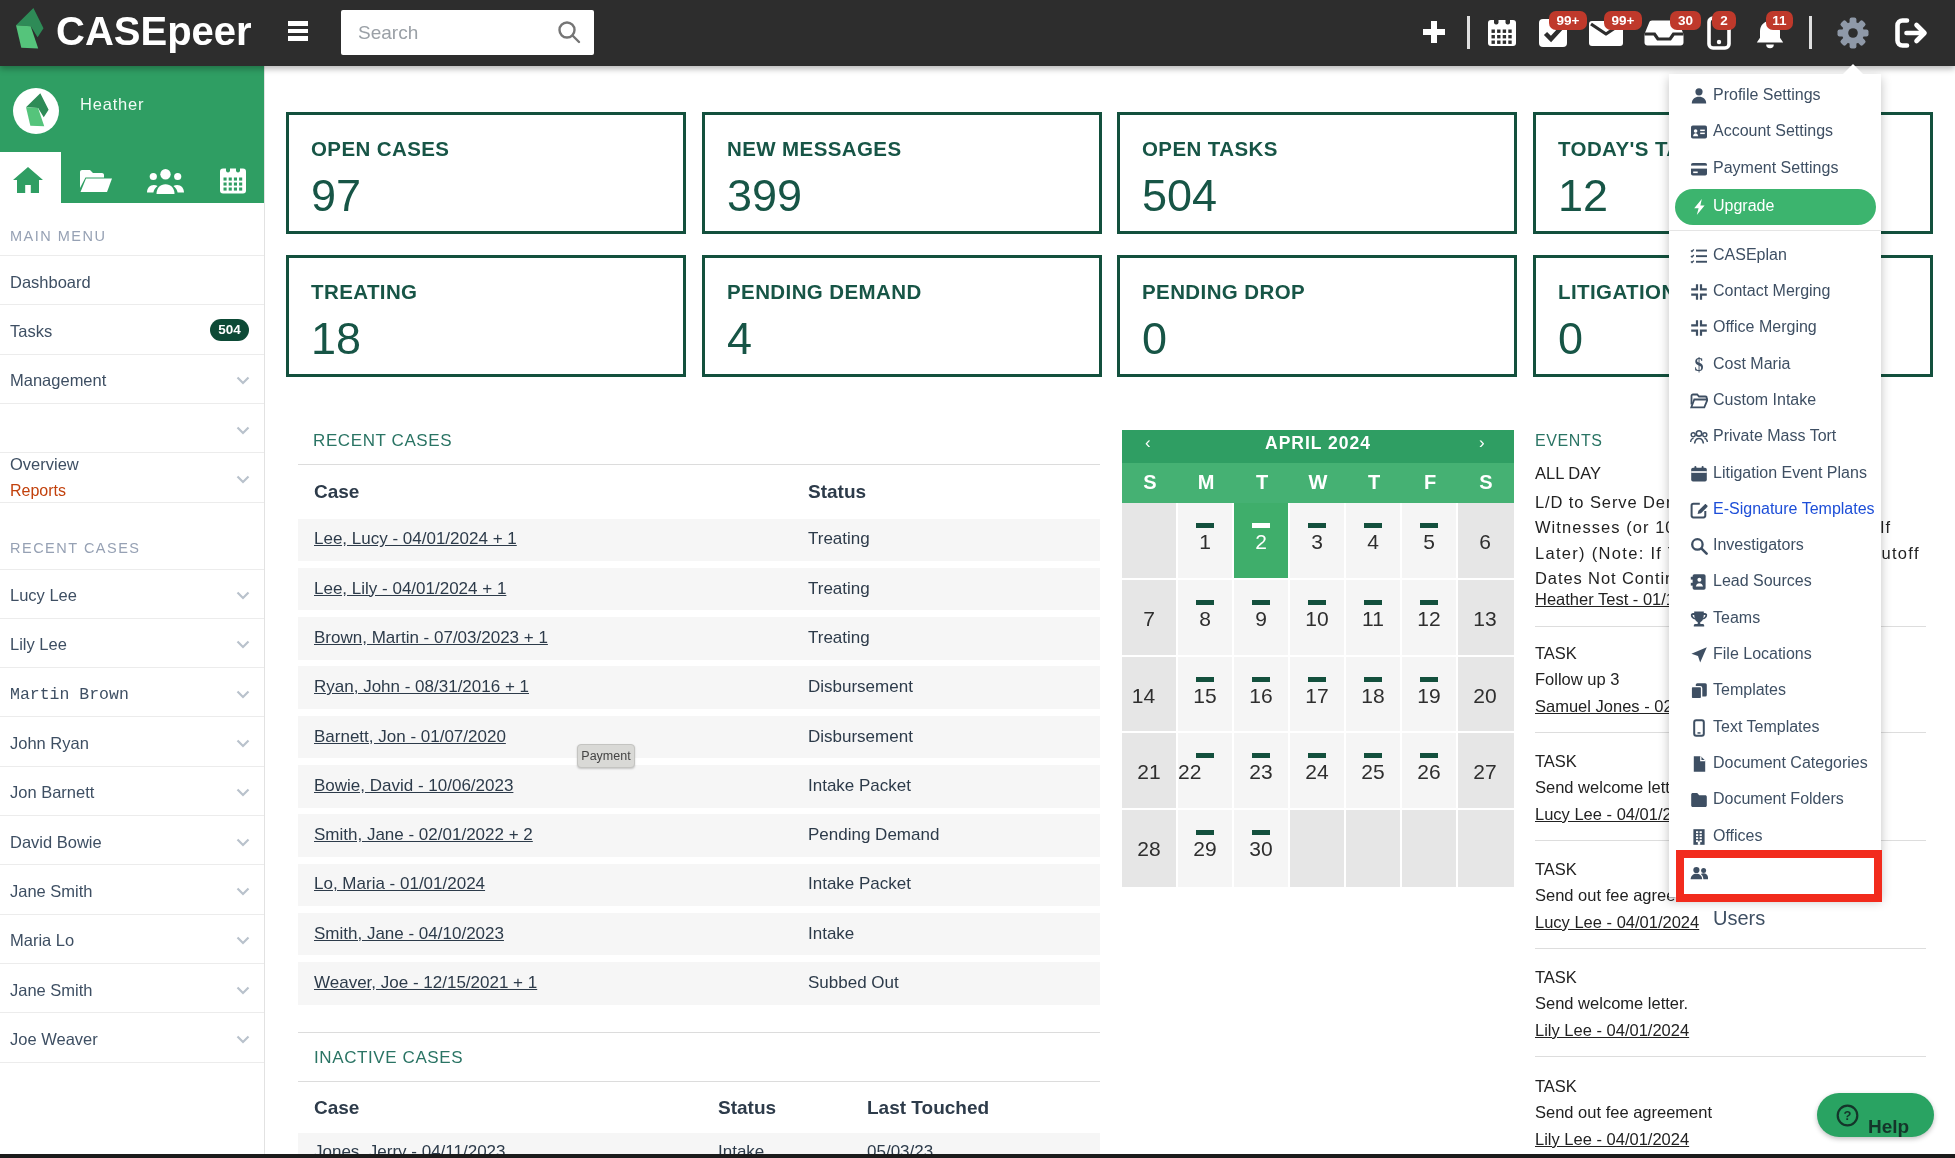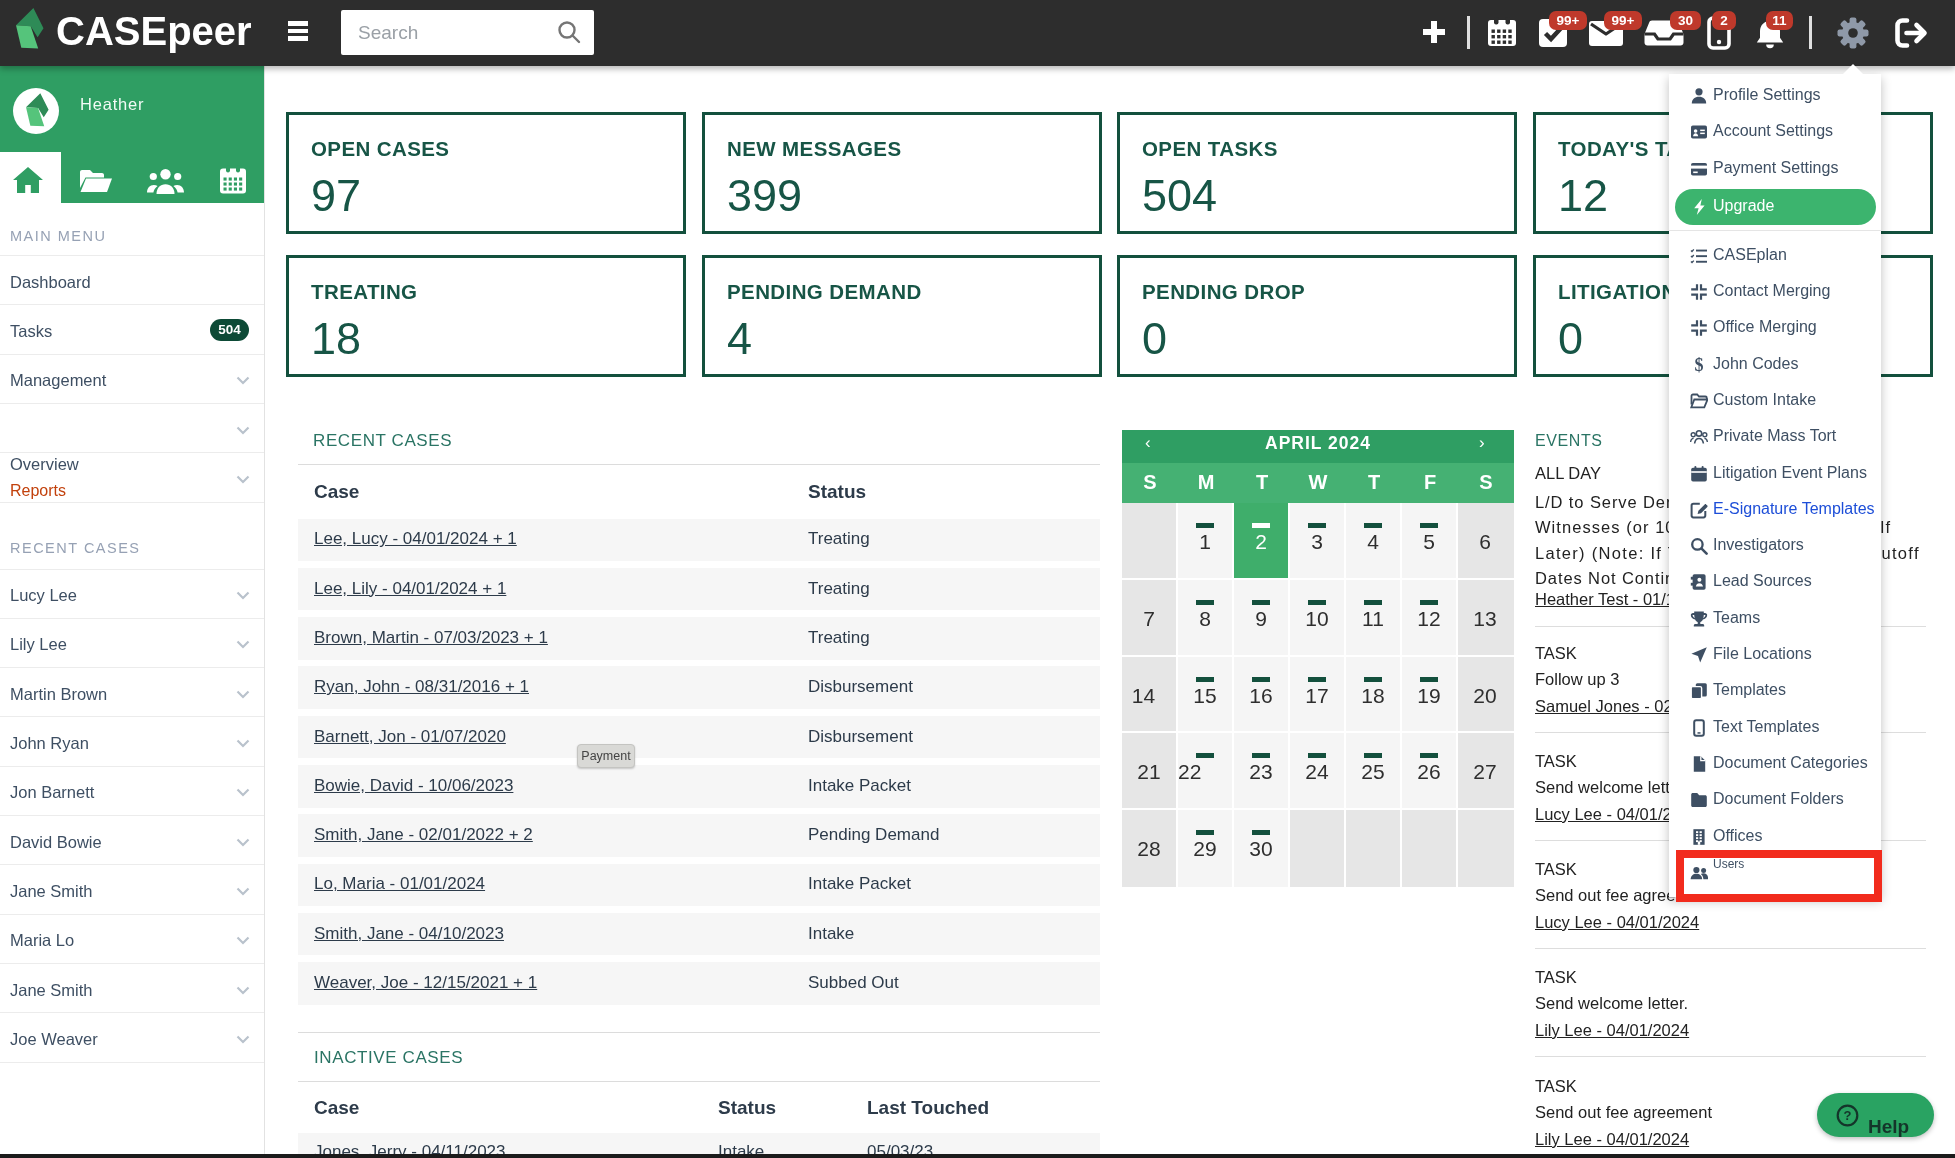--- a/index.html
+++ b/index.html
@@ -160,21 +160,21 @@
 <div class="abs" style="left:10px;top:586.1px;font-size:16.5px;color:#3e4f63;">Lucy Lee</div>
 <svg class="abs" style="left:236px;top:591.15px" width="14" height="9" viewBox="0 0 14 9">
     <path d="M1.5 1.5L7 7l5.5-5.5" fill="none" stroke="#b9c2cc" stroke-width="2.2"></path>
   </svg>
 <div class="abs" style="left:0;top:617.8px;width:264px;height:49.3px;border-top:1px solid #ececec;"></div>
 <div class="abs" style="left:10px;top:635.4px;font-size:16.5px;color:#3e4f63;">Lily Lee</div>
 <svg class="abs" style="left:236px;top:640.4499999999999px" width="14" height="9" viewBox="0 0 14 9">
     <path d="M1.5 1.5L7 7l5.5-5.5" fill="none" stroke="#b9c2cc" stroke-width="2.2"></path>
   </svg>
 <div class="abs" style="left:0;top:667.1px;width:264px;height:49.3px;border-top:1px solid #ececec;"></div>
-<div class="abs" style="left:10px;top:684.8px;font-size:16.5px;color:#3e4f63;">Martin Brown</div>
+<div class="abs" style="left:10px;top:684.8px;font-size:16.5px;color:#3e4f63;font-family:Liberation Mono, monospace;">Martin Brown</div>
 <svg class="abs" style="left:236px;top:689.75px" width="14" height="9" viewBox="0 0 14 9">
     <path d="M1.5 1.5L7 7l5.5-5.5" fill="none" stroke="#b9c2cc" stroke-width="2.2"></path>
   </svg>
 <div class="abs" style="left:0;top:716.4px;width:264px;height:49.3px;border-top:1px solid #ececec;"></div>
 <div class="abs" style="left:10px;top:734.0px;font-size:16.5px;color:#3e4f63;">John Ryan</div>
 <svg class="abs" style="left:236px;top:739.05px" width="14" height="9" viewBox="0 0 14 9">
     <path d="M1.5 1.5L7 7l5.5-5.5" fill="none" stroke="#b9c2cc" stroke-width="2.2"></path>
   </svg>
 <div class="abs" style="left:0;top:765.7px;width:264px;height:49.3px;border-top:1px solid #ececec;"></div>
 <div class="abs" style="left:10px;top:783.4px;font-size:16.5px;color:#3e4f63;">Jon Barnett</div>
@@ -462,21 +462,21 @@
 <svg class="abs" style="left:1690px;top:319.0px;z-index:52" width="18" height="18" viewBox="0 0 18 18">
     <path d="M7 1.2v5.2H1.2" stroke="#3e4f63" fill="none" stroke-width="2.2"></path>
     <path d="M11 1.2v5.2h5.8" stroke="#3e4f63" fill="none" stroke-width="2.2"></path>
     <path d="M7 16.8v-5.2H1.2" stroke="#3e4f63" fill="none" stroke-width="2.2"></path>
     <path d="M11 16.8v-5.2h5.8" stroke="#3e4f63" fill="none" stroke-width="2.2"></path>
   </svg>
 <div class="abs" style="left:1713px;top:318.0px;font-size:16px;color:#3e4f63;z-index:52;white-space:nowrap;">Office Merging</div>
 <svg class="abs" style="left:1690px;top:355.5px;z-index:52" width="18" height="18" viewBox="0 0 18 18">
     <text x="9" y="15" text-anchor="middle" font-size="18" font-weight="bold" fill="#3e4f63" font-family="Liberation Serif">$</text>
   </svg>
-<div class="abs" style="left:1713px;top:354.5px;font-size:16px;color:#3e4f63;z-index:52;white-space:nowrap;">John Codes</div>
+<div class="abs" style="left:1713px;top:354.5px;font-size:16px;color:#3e4f63;z-index:52;white-space:nowrap;">Cost Maria</div>
 <svg class="abs" style="left:1690px;top:392.0px;z-index:52" width="18" height="18" viewBox="0 0 18 18">
     <path d="M1.5 12.5V4c0-.8.7-1.5 1.5-1.5h4.2l1.8 2h6.3c.8 0 1.5.7 1.5 1.5v1.5" stroke="#3e4f63" fill="none" stroke-width="1.8"></path>
     <path d="M4.3 7.5h13.2l-3.2 7.8H1.3z" stroke="#3e4f63" fill="none" stroke-width="1.8"></path>
   </svg>
 <div class="abs" style="left:1713px;top:391.0px;font-size:16px;color:#3e4f63;z-index:52;white-space:nowrap;">Custom Intake</div>
 <svg class="abs" style="left:1690px;top:428.0px;z-index:52" width="18" height="18" viewBox="0 0 18 18">
     <circle cx="9" cy="5.4" r="2.7" stroke="#3e4f63" fill="none" stroke-width="1.6"></circle>
     <path d="M4.6 15.5c.4-3.2 2-5 4.4-5s4 1.8 4.4 5" stroke="#3e4f63" fill="none" stroke-width="1.6"></path>
     <circle cx="3.2" cy="6.8" r="2" stroke="#3e4f63" fill="none" stroke-width="1.4"></circle>
     <circle cx="14.8" cy="6.8" r="2" stroke="#3e4f63" fill="none" stroke-width="1.4"></circle>
@@ -548,14 +548,14 @@
     <rect x="9.6" y="12.2" width="2.2" height="1.9" fill="#fff"></rect>
     <rect x="7.8" y="13.4" width="2.4" height="3.4" fill="#fff"></rect>
   </svg>
 <div class="abs" style="left:1713px;top:826.5px;font-size:16px;color:#3e4f63;z-index:52;white-space:nowrap;">Offices</div>
 <svg class="abs" style="left:1690px;top:864.0px;z-index:52" width="18" height="18" viewBox="0 0 18 18">
     <circle cx="6.4" cy="6" r="3.1" fill="#3e4f63"></circle>
     <path d="M.6 15.2c.3-3.4 2.5-5.4 5.8-5.4s5.5 2 5.8 5.4z" fill="#3e4f63"></path>
     <circle cx="13.6" cy="6.4" r="2.5" fill="#3e4f63"></circle>
     <path d="M13.4 15.2c-.2-2.4-1.1-4.2-2.6-5.2.8-.5 1.8-.8 2.8-.8 2.7 0 4.4 1.6 4.7 6z" fill="#3e4f63"></path>
   </svg>
-<div class="abs" style="left:1713px;top:857px;font-size:12px;color:#3e4f63;z-index:52;white-space:nowrap;">Users</div>
+<div class="abs" style="left:1713px;top:907px;font-size:20px;color:#3e4f63;z-index:52;white-space:nowrap;">Users</div>
 <div class="abs" style="left:1676px;top:850px;width:206px;height:52px;border:8px solid #f22b1d;box-sizing:border-box;z-index:60;"></div>
 <div class="abs" style="left:0;top:1154px;width:1955px;height:4px;background:#1b1b1b;z-index:70;"></div>
 </body></html>

